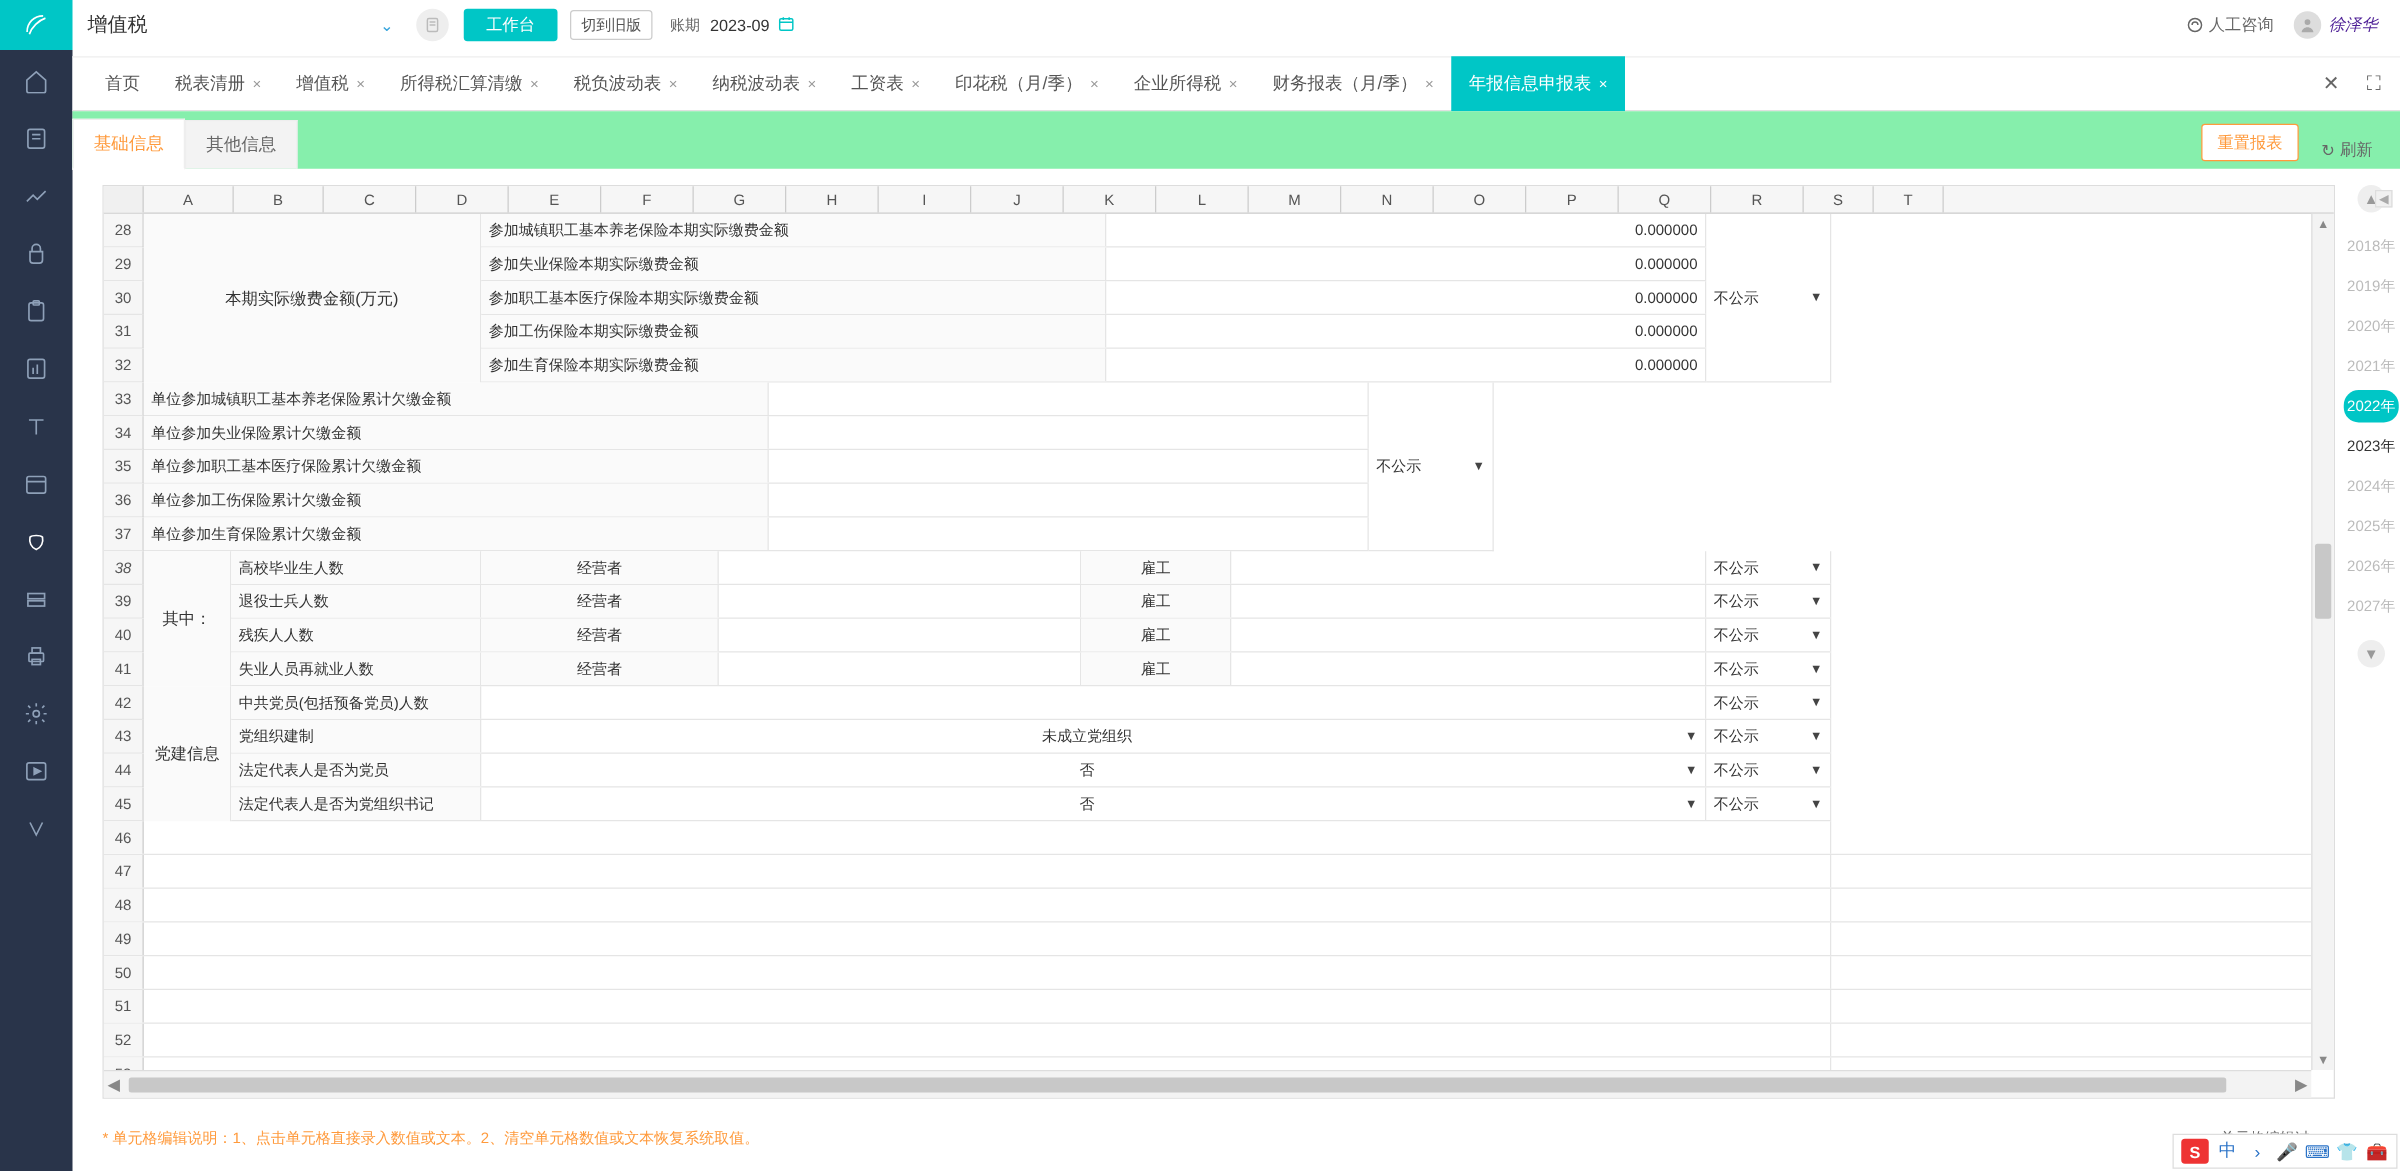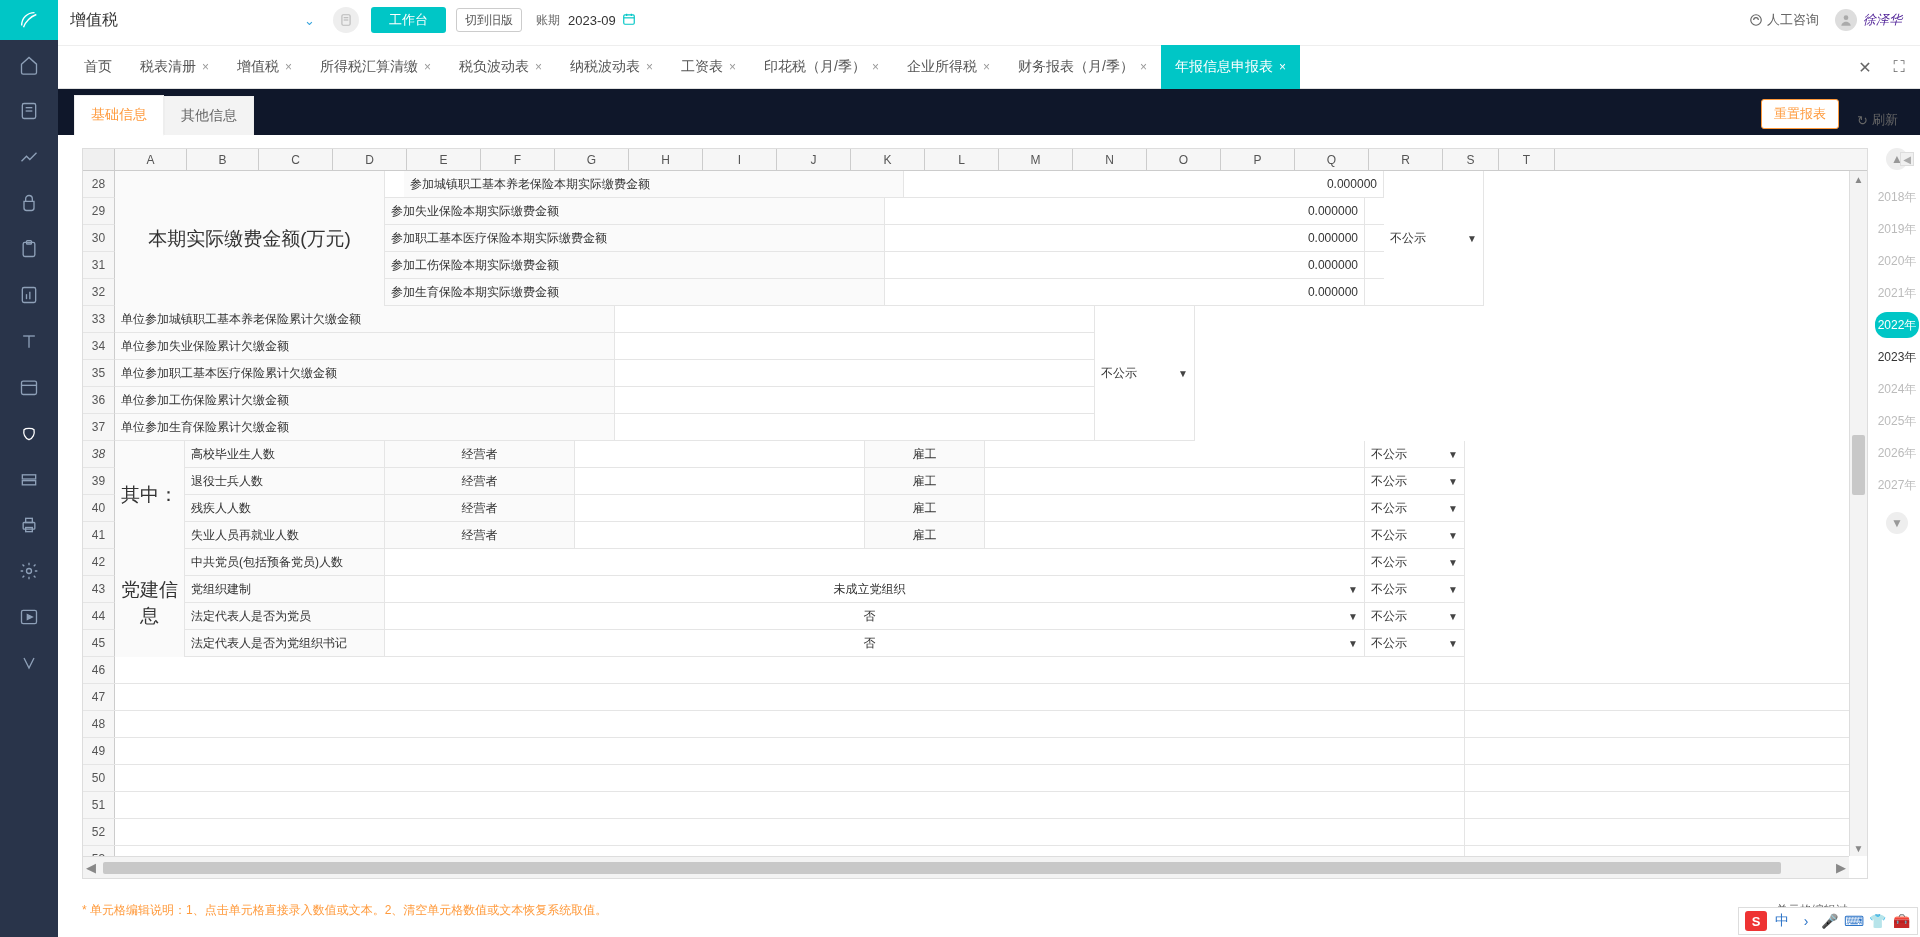--- a/index.html
+++ b/index.html
@@ -32,21 +32,21 @@
 
 .tabbar { position: absolute; left: 58px; right: 0; top: 45px; height: 44px; border-top: 1px solid #eee; border-bottom: 1px solid #e0e0e0; display: flex; align-items: center; padding-left: 12px; background: #fff; }
 .tab { height: 44px; display: flex; align-items: center; padding: 0 14px; cursor: pointer; font-size: 14px; color: #555; position: relative; white-space: nowrap; }
 .tab .close { margin-left: 6px; color: #999; font-size: 12px; cursor: pointer; }
 .tab.active { background: #00c6c6; color: #fff; }
 .tab.active .close { color: #fff; }
 .tabbar-right { margin-left: auto; display: flex; align-items: center; gap: 4px; margin-right: 6px; }
 .tbr-btn { width: 30px; height: 30px; display: flex; align-items: center; justify-content: center; cursor: pointer; color: #666; font-size: 16px; }
 
 
-.subtabs-bar { position: absolute; left: 58px; right: 0; top: 89px; height: 46px; display: flex; align-items: flex-end; padding-left: 16px; background: #0f172a; }
+.subtabs-bar { position: absolute; left: 58px; right: 0; top: 89px; height: 46px; display: flex; align-items: flex-end; background: #86efac; }
 .subtab { padding: 10px 16px; font-size: 14px; color: #777; cursor: pointer; }
 .subtab.active { color: #ff9a3c; background: #fff; border: 1px solid #eee; border-bottom: 2px solid #fff; position: relative; top: 1px; }
 .subtab.inactive { background: #f3f3f3; border: 1px solid #eee; border-bottom: none; color: #666; }
 .subtabs-right { margin-left: auto; display: flex; align-items: flex-end; gap: 18px; margin-right: 22px; padding-bottom: 6px; }
 .btn-reset { height: 30px; padding: 0 12px; border: 1px solid #ff9a3c; color: #ff9a3c; background: #fff; border-radius: 3px; cursor: pointer; font-size: 13px; }
 .btn-refresh { display: flex; align-items: center; gap: 4px; color: #666; cursor: pointer; font-size: 13px; }
 
 
 .sheet-wrap { position: absolute; left: 82px; right: 52px; top: 148px; bottom: 58px; border: 1px solid #ddd; background: #fff; }
 .col-headers { display: flex; height: 22px; border-bottom: 1px solid #ccc; background: #f6f6f6; }
@@ -61,21 +61,21 @@
 .cell.right { justify-content: flex-end; }
 .dd-arrow { margin-left: auto; color: #444; font-size: 10px; }
 .vscroll { position: absolute; right: 0; top: 22px; bottom: 22px; width: 18px; background: #f3f3f3; border-left: 1px solid #ddd; }
 .vscroll .btn { height: 16px; display: flex; align-items: center; justify-content: center; color: #888; font-size: 10px; cursor: pointer; }
 .vscroll .track { position: absolute; top: 16px; bottom: 16px; left: 0; right: 0; }
 .vscroll .thumb { position: absolute; top: 38%; height: 60px; left: 2px; right: 2px; background: #c8c8c8; border-radius: 2px; }
 .hscroll { position: absolute; left: 0; right: 18px; bottom: 0; height: 22px; background: #f3f3f3; border-top: 1px solid #ddd; display: flex; align-items: center; }
 .hscroll .btn { width: 16px; display: flex; align-items: center; justify-content: center; color: #888; cursor: pointer; }
 .hscroll .thumb { height: 12px; background: #c8c8c8; border-radius: 2px; margin-left: 4px; width: 95%; }
 
-.merged-left { display: flex; align-items: center; justify-content: center; border-right: 1px solid #e5e5e5; background: #fafafa; font-size: 19px; color: #333; text-align: center; }
+.merged-left { display: flex; align-items: center; justify-content: center; border-right: 1px solid #e5e5e5; background: #fafafa; font-size: 13px; color: #333; text-align: center; }
 
 
 .footer-note { position: absolute; left: 82px; bottom: 18px; font-size: 12px; color: #ff9a3c; }
 .footer-right { position: absolute; right: 60px; bottom: 18px; font-size: 12px; color: #666; }
 
 
 .year-rail { position: absolute; right: 0; top: 148px; width: 46px; display: flex; flex-direction: column; align-items: center; gap: 6px; }
 .year-btn { width: 22px; height: 22px; border-radius: 50%; background: #eee; display: flex; align-items: center; justify-content: center; color: #999; cursor: pointer; font-size: 12px; }
 .year-item { width: 44px; height: 26px; display: flex; align-items: center; justify-content: center; font-size: 12px; color: #bbb; cursor: pointer; border-radius: 12px; }
 .year-item.enabled { color: #333; }
@@ -317,21 +317,21 @@
         <div style="display: flex; flex-direction: column;">
           <div class="row-h" style="height: 27px; border-bottom: 1px solid rgb(229, 229, 229);">28</div>
           <div class="row-h" style="height: 27px; border-bottom: 1px solid rgb(229, 229, 229);">29</div>
           <div class="row-h" style="height: 27px; border-bottom: 1px solid rgb(229, 229, 229);">30</div>
           <div class="row-h" style="height: 27px; border-bottom: 1px solid rgb(229, 229, 229);">31</div>
           <div class="row-h" style="height: 27px; border-bottom: 1px solid rgb(229, 229, 229);">32</div>
         </div>
         <div class="merged-left" style="width: 270px; height: 135px;">本期实际缴费金额(万元)</div>
         <div style="display: flex; flex-direction: column;">
           <div class="row" style="height: 27px;">
-            <div class="cell gray" style="width: 500px; margin-left: 19px;">参加城镇职工基本养老保险本期实际缴费金额</div>
+            <div class="cell gray" style="width: 500px;">参加城镇职工基本养老保险本期实际缴费金额</div>
             <div class="cell right" style="width: 480px;">0.000000</div>
           </div>
           <div class="row" style="height: 27px;">
             <div class="cell gray" style="width: 500px;">参加失业保险本期实际缴费金额</div>
             <div class="cell right" style="width: 480px;">0.000000</div>
           </div>
           <div class="row" style="height: 27px;">
             <div class="cell gray" style="width: 500px;">参加职工基本医疗保险本期实际缴费金额</div>
             <div class="cell right" style="width: 480px;">0.000000</div>
           </div>

